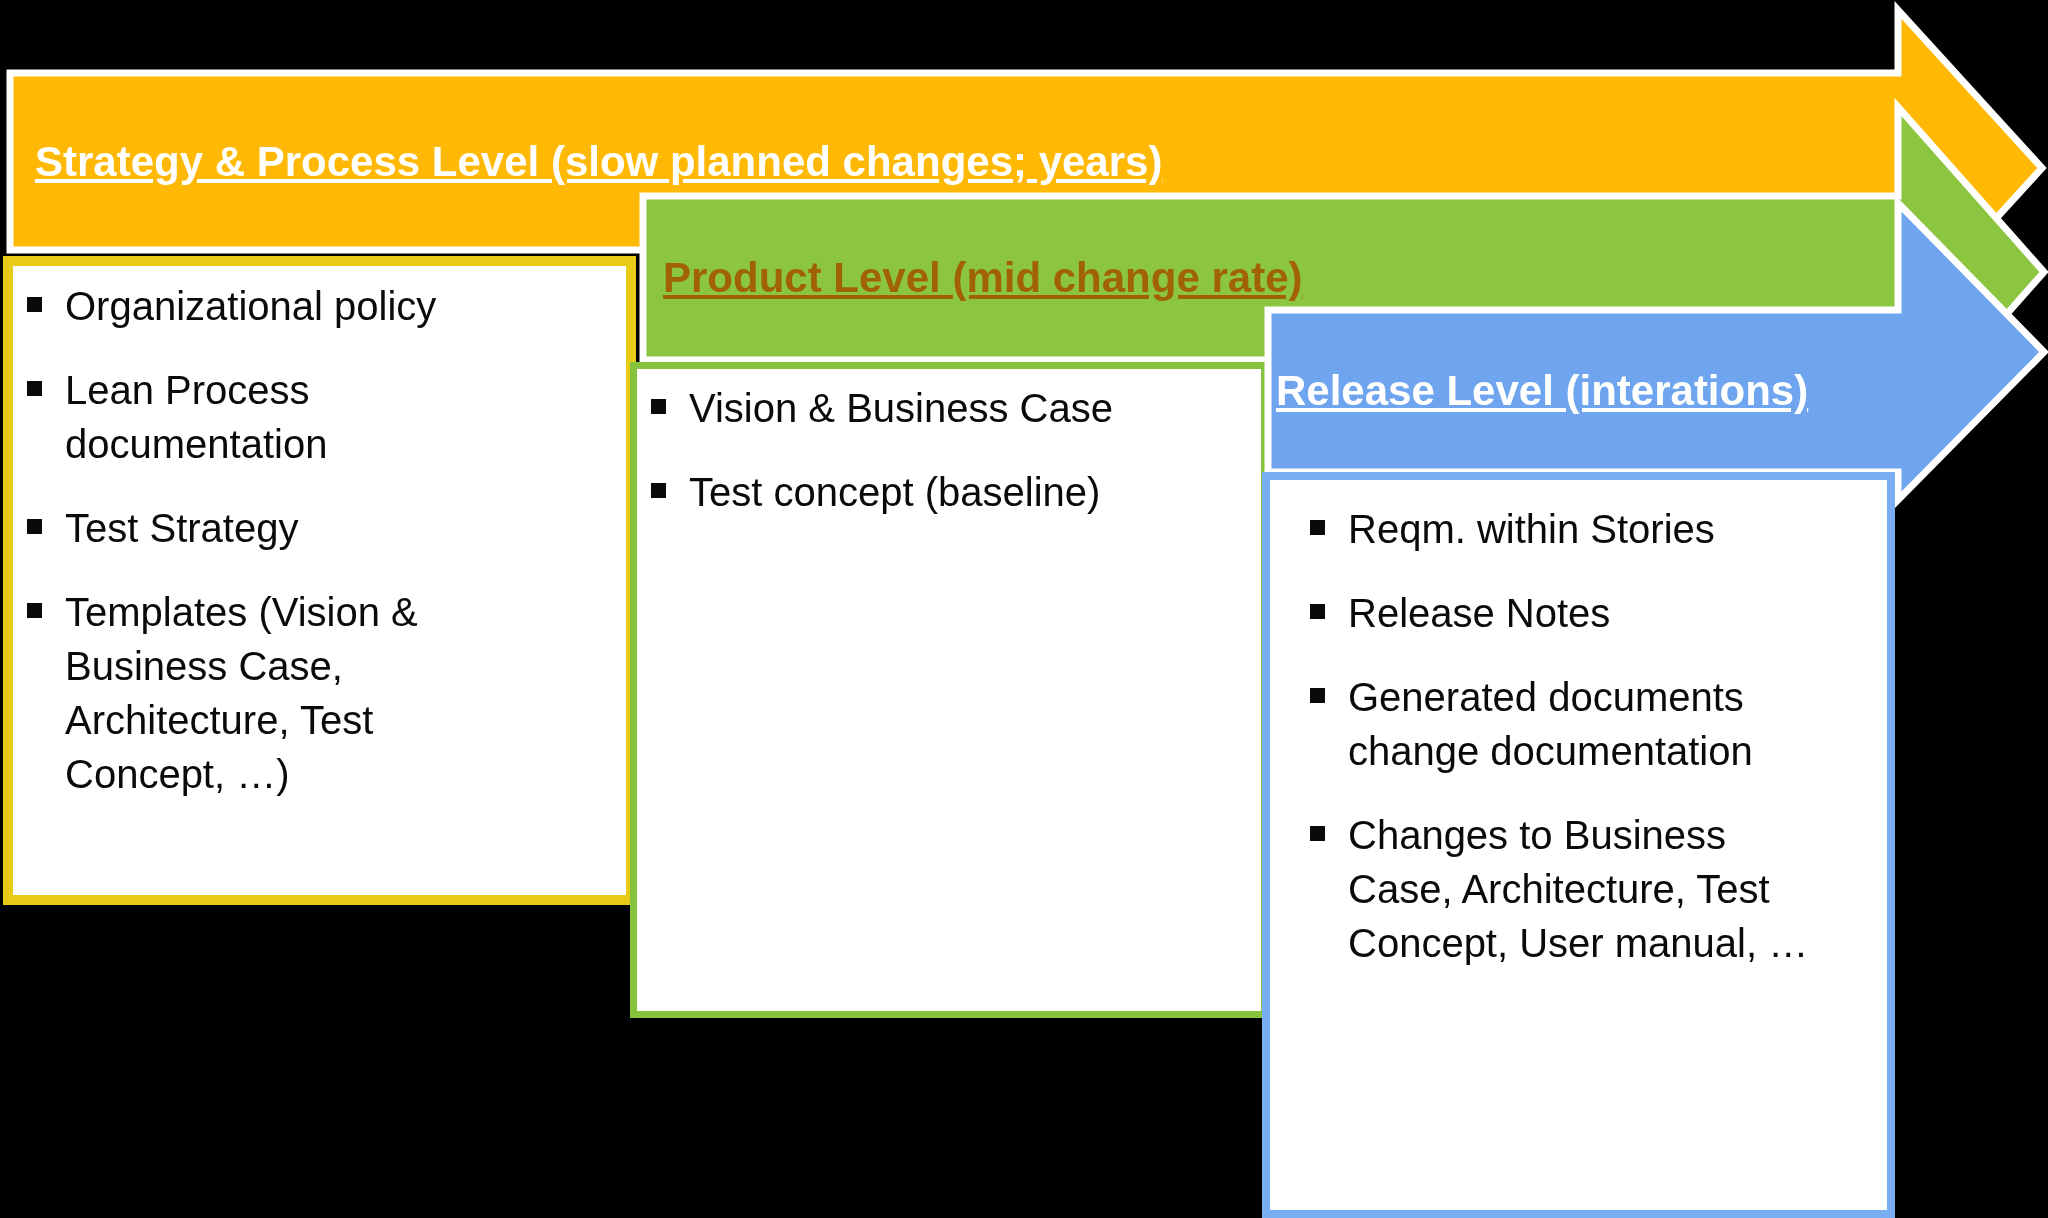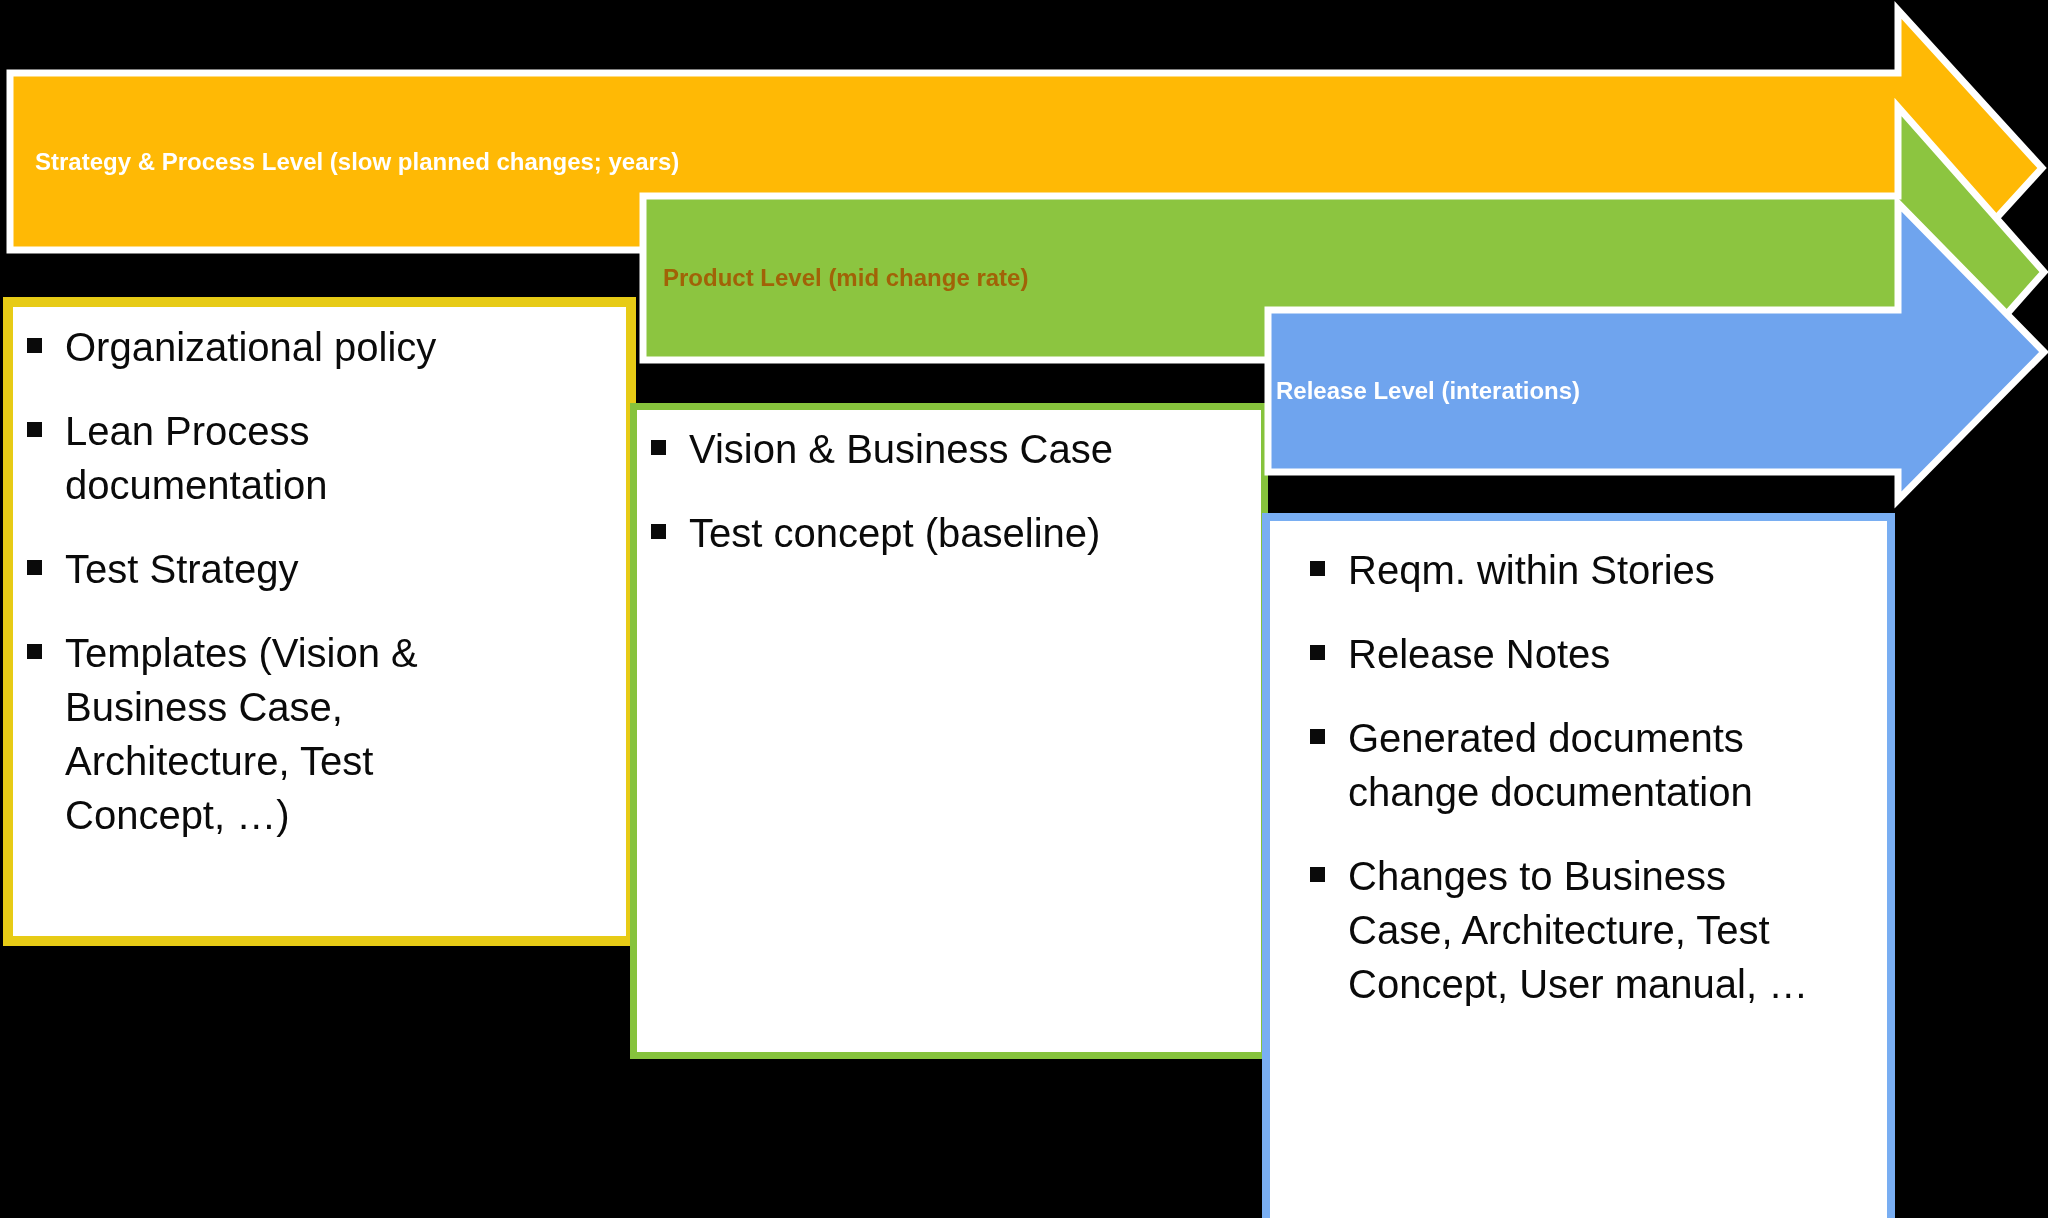--- a/index.html
+++ b/index.html
@@ -33,21 +33,20 @@
   #arrow-product  { z-index: 3; }
   #panel-product  { z-index: 4; }
   #arrow-release  { z-index: 5; }
   #panel-release  { z-index: 6; }
 
   .panel {
     position: absolute;
     background: #ffffff;
     border-style: solid;
     box-sizing: border-box;
-    margin-top: 41px;
   }
   #panel-strategy {
     left: 3px; top: 256px;
     width: 633px; height: 649px;
     border-width: 10px;
   }
   #panel-product {
     left: 630px; top: 362px;
     width: 638px; height: 656px;
     border-width: 7px;
@@ -85,24 +84,25 @@
     height: 15px;
     background: #0a0a0a;
   }
 
   .banner-label {
     position: absolute;
     z-index: 10;
     display: flex;
     align-items: center;
     font-weight: bold;
-    font-size: 24px;
+    font-size: 42px;
     color: #ffffff;
     pointer-events: none;
     white-space: nowrap;
+    text-decoration: underline;
   }
   #label-strategy { left: 10px;   top: 73px;  width: 1700px; height: 177px; padding-left: 25px; }
   #label-product  { left: 643px;  top: 196px; width: 1100px; height: 164px; padding-left: 20px; }
   #label-release  { left: 1268px; top: 310px; width: 620px;  height: 162px; padding-left: 8px; }
 </style>
 </head>
 <body>
 
 <div class="canvas">
 

